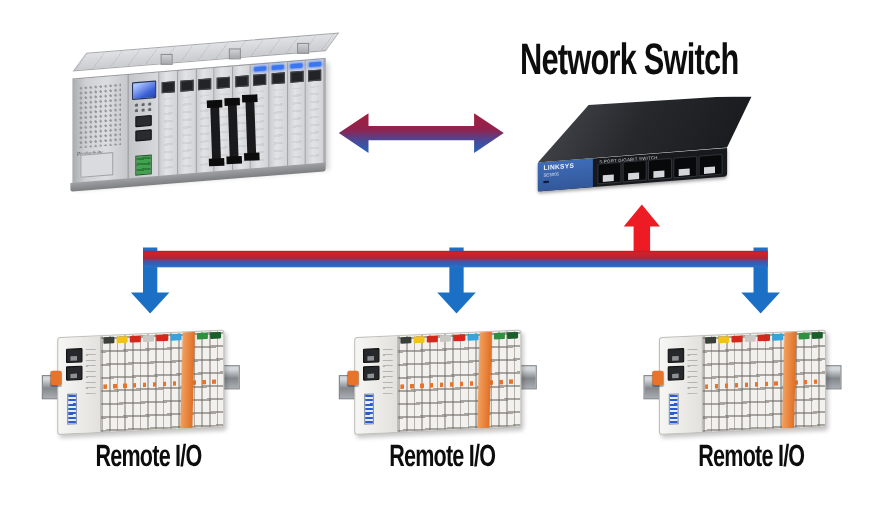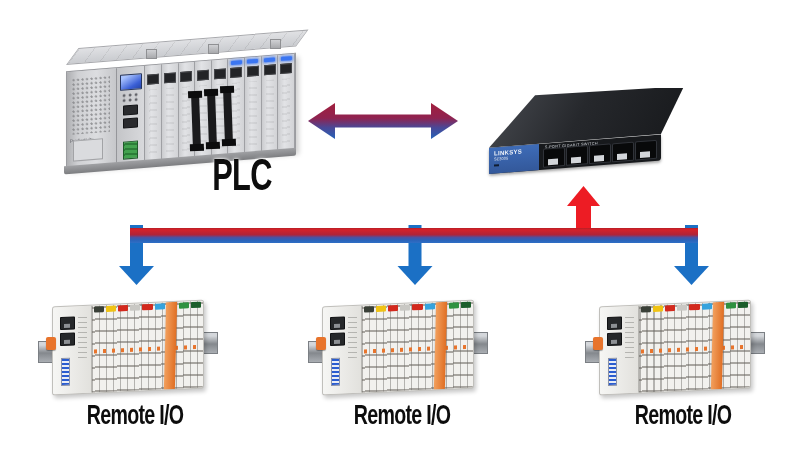--- a/index.html
+++ b/index.html
@@ -327,18 +327,18 @@
 
     <rect x="130" y="228" width="568" height="15" fill="url(#busGrad)"></rect>
 
     <g fill="#1b70c5">
       <polygon points="119,266 154,266 136.5,285"></polygon>
       <polygon points="397.5,266 432.5,266 415,285"></polygon>
       <polygon points="674,266 709,266 691.5,285"></polygon>
     </g>
   </svg>
 
-  <div class="diagram-label" id="plc-label"><span class="squeeze">PLC</span></div>
+  <div class="diagram-label" id="switch-label"><span class="squeeze">Network Switch</span></div>
   <div class="diagram-label rio-label" id="rio-label-left"><span class="squeeze">Remote I/O</span></div>
   <div class="diagram-label rio-label" id="rio-label-mid"><span class="squeeze">Remote I/O</span></div>
   <div class="diagram-label rio-label" id="rio-label-right"><span class="squeeze">Remote I/O</span></div>
 
 </div>
 
 </body></html>

